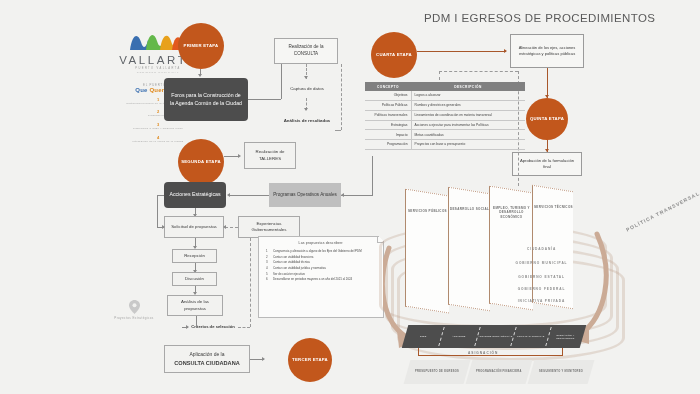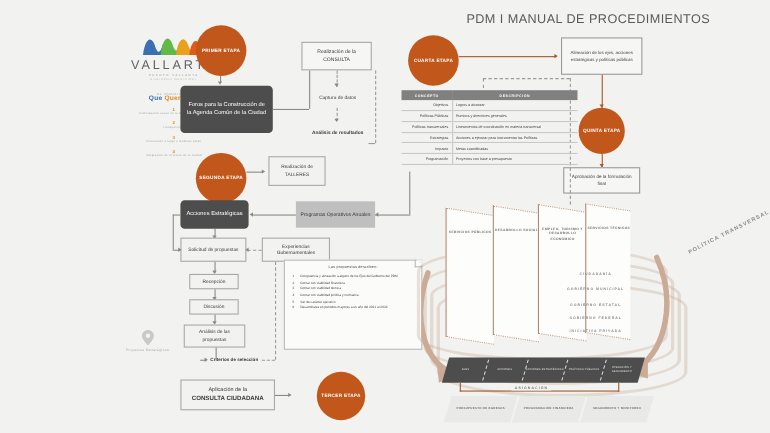--- a/index.html
+++ b/index.html
@@ -180,21 +180,21 @@
   
   #watermark { position: absolute; left: 104px; top: 300px; width: 60px; }
   #watermark .wm-txt { font-size: 3px; color: #a5a5a5; letter-spacing: .4px; line-height: 1.4; }
 </style>
 </head>
 <body>
 
 <div id="canvas">
 
   <div class="abs" style="left:424px; top:12px;">
-    <div id="page-title">PDM I MANUAL DE PROCEDIMIENTOS</div>
+    <div id="page-title">PDM I EGRESOS DE PROCEDIMIENTOS</div>
   </div>
 
   <div class="abs" id="logo-wrap" style="left:104px; top:28px;">
 
     <svg width="64" height="26" viewBox="0 0 64 26" style="display:block;margin:0 auto;">
       <path d="M4 22 C6 6, 12 4, 15 14 C17 21, 20 21, 22 12 L24 22 Z" fill="#3a6fb0"></path>
       <path d="M20 22 C22 5, 28 3, 31 13 C33 20, 36 20, 38 10 L40 22 Z" fill="#63b84a"></path>
       <path d="M34 22 C36 6, 42 4, 45 13 C47 20, 50 20, 52 11 L54 22 Z" fill="#e8a11c"></path>
       <path d="M46 22 C48 8, 53 6, 56 14 L58 22 Z" fill="#e2591e"></path>
     </svg>

